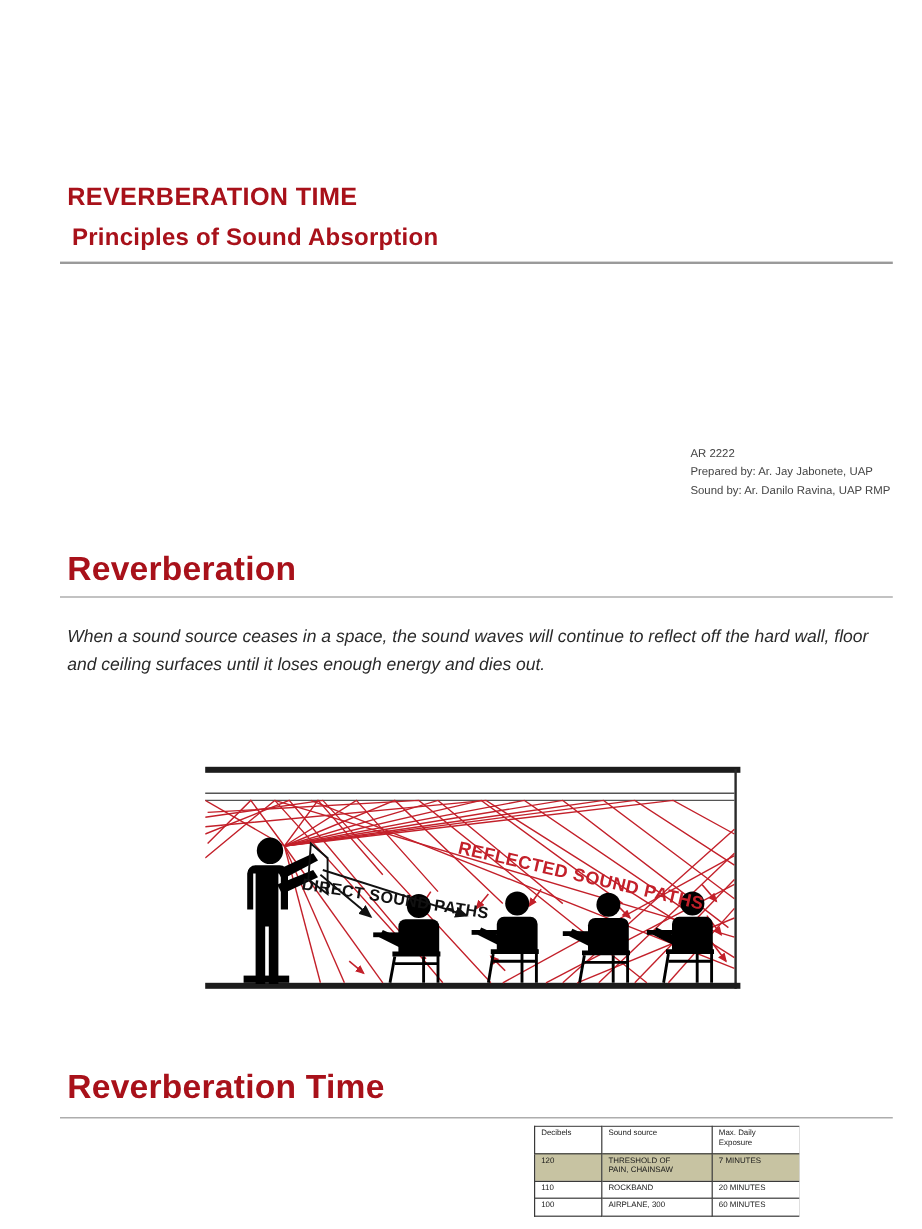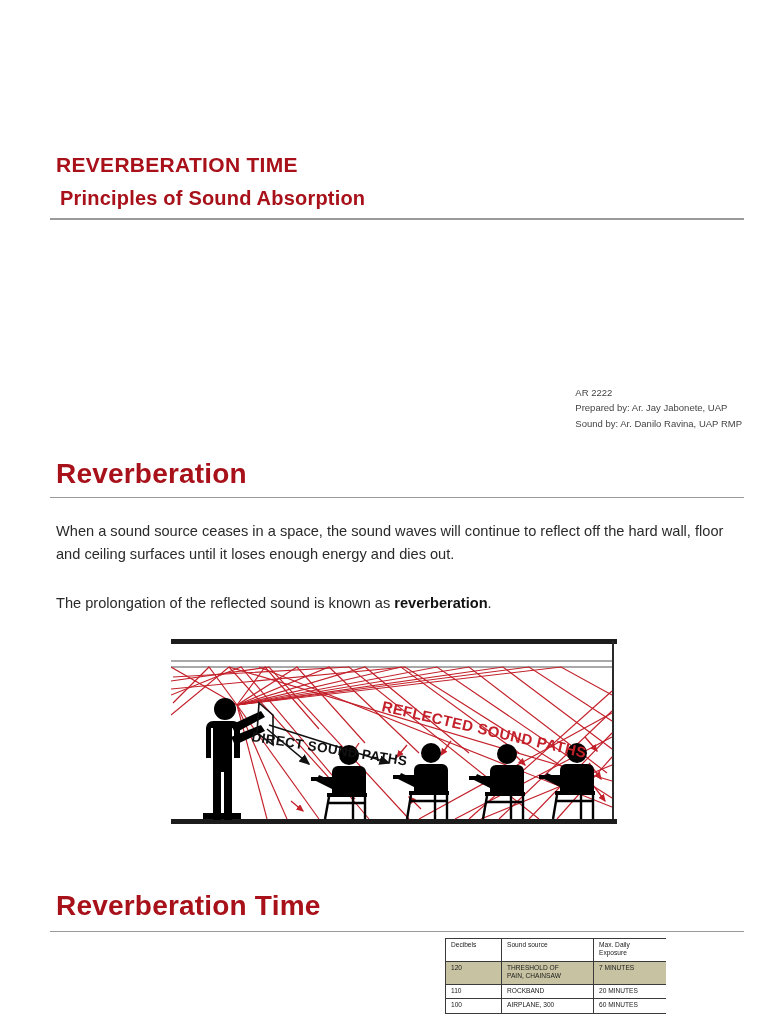--- a/index.html
+++ b/index.html
@@ -59,21 +59,20 @@
   
   .meta {
     position: absolute;
     right: 38px;
     top: 371px;
     text-align: left;
     font-size: 9.5px;
     line-height: 1.62;
     color: #444444;
     white-space: nowrap;
-    margin-top: 14px;
   }
   .meta div { display: block; }
 
   
   .section-h {
     position: absolute;
     left: 44px;
     font-size: 28px;
     font-weight: bold;
     color: #A8111A;
@@ -83,20 +82,21 @@
   .sec-reverberation      { top: 458px; }
   .sec-reverberation-time { top: 890px; }
 
   
   .para {
     position: absolute;
     left: 44px;
     font-size: 14.6px;
     line-height: 1.58;
     color: #2a2a2a;
+    font-style: italic;
   }
   .para b { font-weight: bold; color: #111111; }
   .para-1 { top: 520px; width: 672px; }
   .para-2 { top: 592px; width: 672px; }
   .para-3 {
     top: 950px;
     width: 345px;
     font-size: 15.5px;
     line-height: 1.62;
   }
@@ -160,21 +160,20 @@
     <div>AR 2222</div>
     <div>Prepared by: Ar. Jay Jabonete, UAP</div>
     <div>Sound by: Ar. Danilo Ravina, UAP RMP</div>
   </div>
 
   <h1 class="section-h sec-reverberation">Reverberation</h1>
   <div class="rule rule-h1"></div>
 
   <div class="para para-1">When a sound source ceases in a space, the sound waves will continue to reflect off the hard wall, floor and ceiling surfaces until it loses enough energy and dies out.</div>
 
-  <div class="para para-2"><span>The prolongation of the reflected sound is known as </span><b>reverberation</b><span>.</span></div>
 
   <div class="diagram">
     <svg width="452" height="200" viewBox="0 0 452 200" xmlns="http://www.w3.org/2000/svg">
       <defs>
         <marker id="ar-red" markerWidth="7" markerHeight="7" refX="5" refY="2.6" orient="auto">
           <path d="M0,0 L6,2.6 L0,5.2 z" fill="#C3202A"></path>
         </marker>
         <marker id="ar-blk" markerWidth="8" markerHeight="8" refX="6" refY="3" orient="auto">
           <path d="M0,0 L7,3 L0,6 z" fill="#111111"></path>
         </marker>

